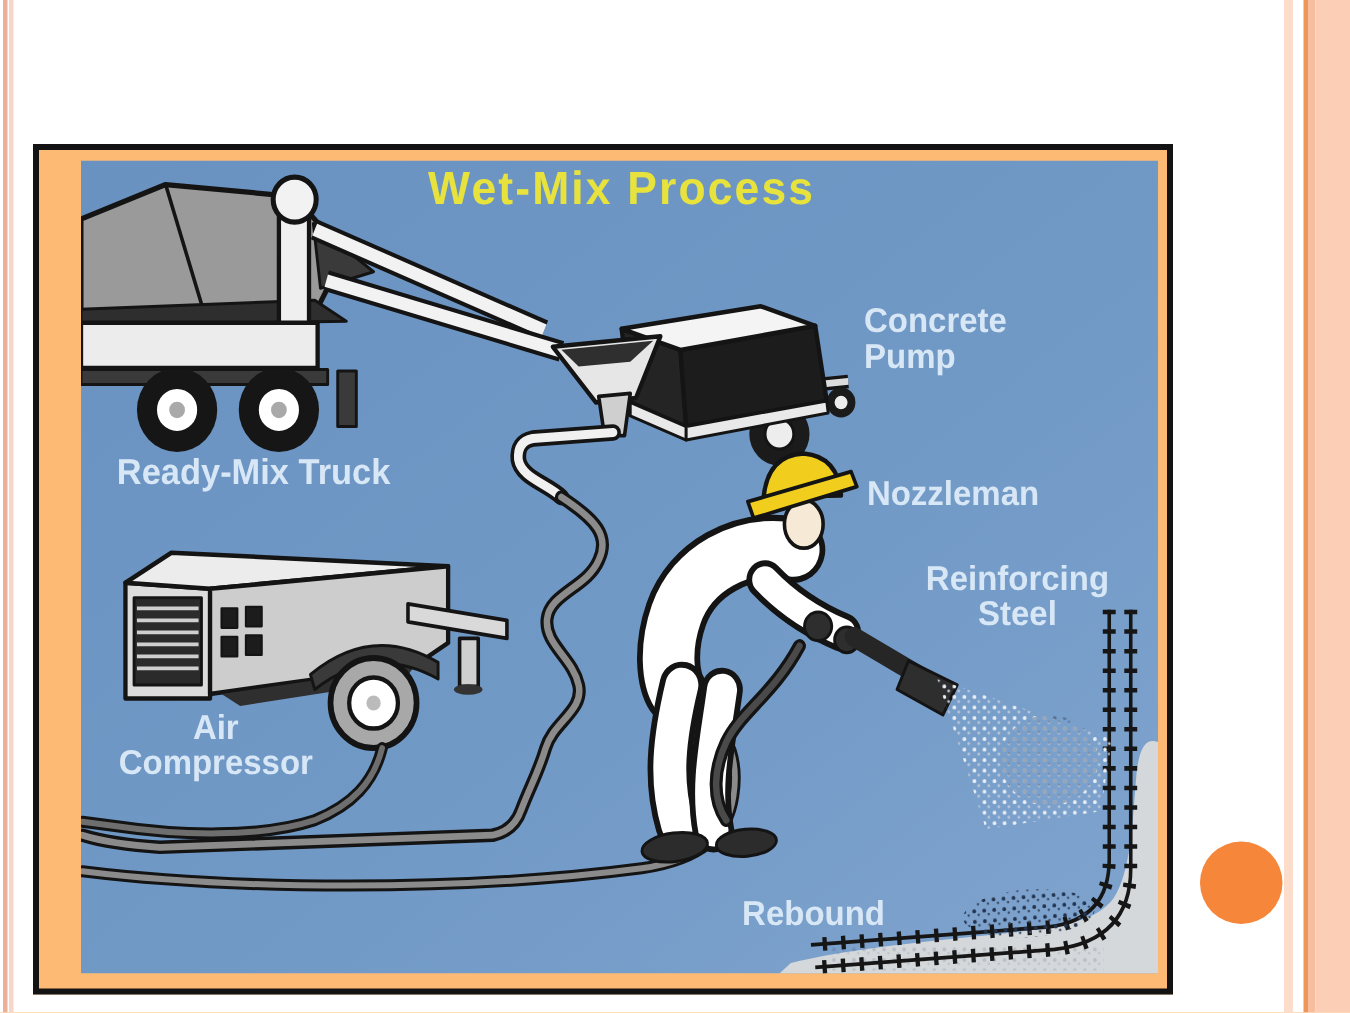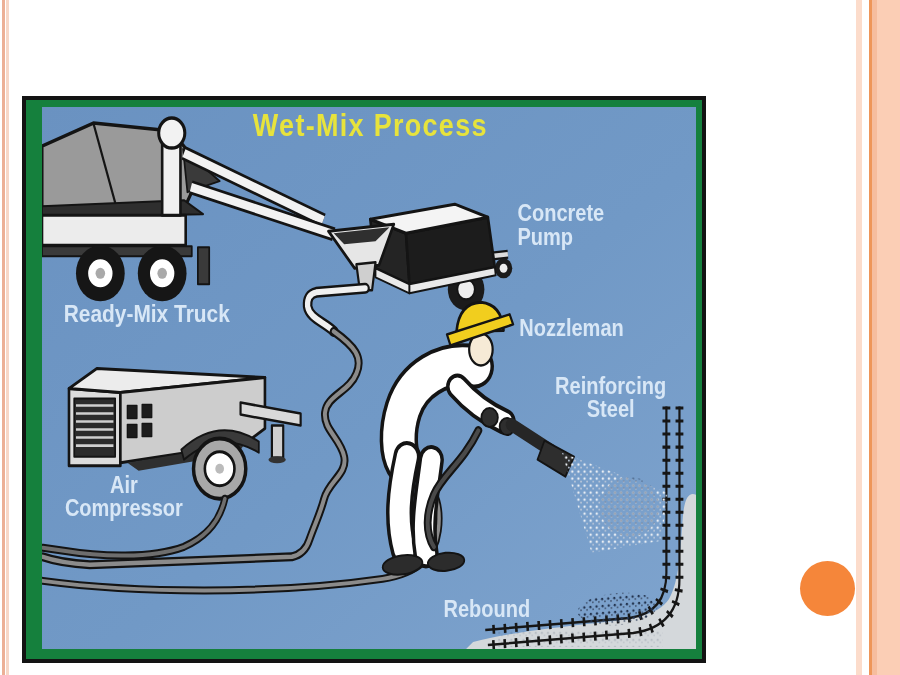--- a/index.html
+++ b/index.html
@@ -13,23 +13,23 @@
   .stripe-l2{left:5.5px;width:3px;background:#f7d7c7;}
   .rband-light{left:856px;width:6px;background:#fcdccb;}
   .rband-line{left:869px;width:3px;background:#ee9659;}
   .rband-shade{left:872px;width:5px;background:#f6bd9e;}
   .rband-main{left:877px;width:23px;background:#fbceb5;}
   .bullet{
     position:absolute;left:800px;top:561px;width:55px;height:55px;
     border-radius:50%;background:#f5863a;
   }
   .figure-frame{
-    position:absolute;left:22px;top:96px;width:684px;height:567px;
-    box-sizing:border-box;border:4px solid #131313;background:#15803d;
-    padding:7px 6px 10px 16px;
+    position:absolute;left:22px;top:96px;width:760px;height:567px;
+    box-sizing:border-box;border:4px solid #131313;background:#fdba74;
+    padding:7px 6px 10px 28px;
   }
   .figure-frame svg{display:block;width:100%;height:100%;}
   text{font-family:"Liberation Sans", sans-serif;}
 </style>
 </head>
 <body>
 
 <div class="slide">
 
   <div class="stripe stripe-l1"></div>

